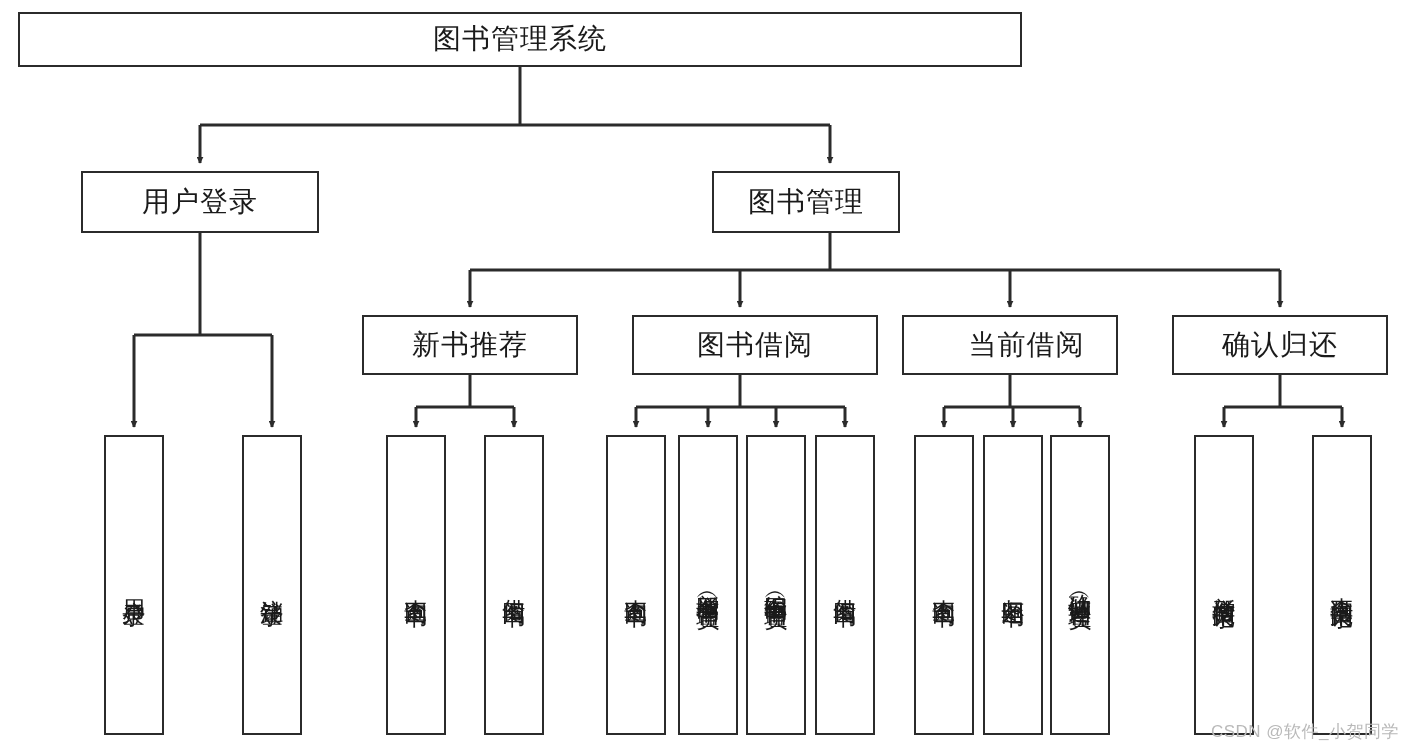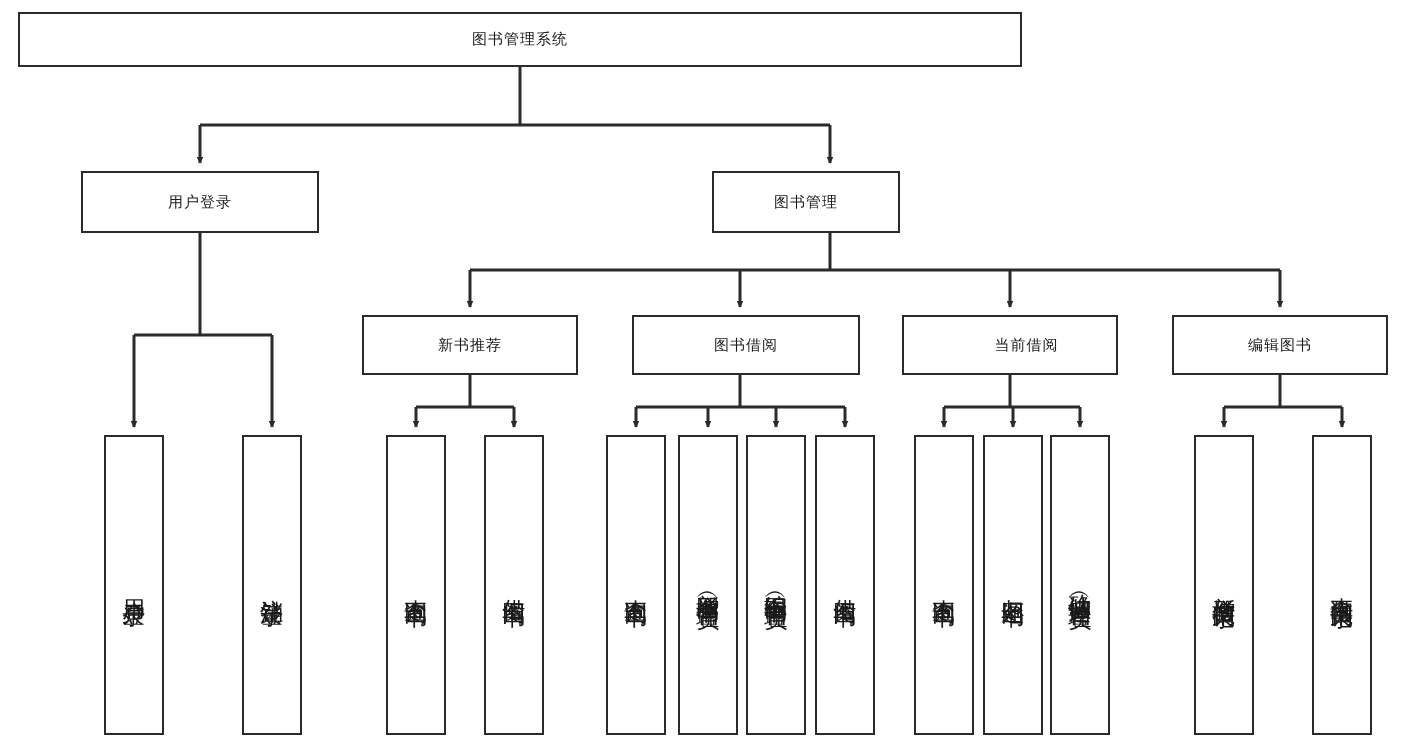--- a/index.html
+++ b/index.html
@@ -36,21 +36,21 @@
     align-items: center;
     justify-content: center;
     color: #1a1a1a;
   }
   .node-label {
     display: block;
     text-align: center;
     color: #1a1a1a;
   }
   .node.horizontal .node-label {
-    font-size: 15px;
+    font-size: 28px;
     line-height: 1.1;
     letter-spacing: 1px;
     white-space: nowrap;
   }
   .node.vertical {
     align-items: center;
     justify-content: center;
   }
   .node.vertical .node-label {
     writing-mode: vertical-rl;
@@ -136,28 +136,28 @@
   <div class="node horizontal" style="left: 81px; top: 171px; width: 238px; height: 62px;">
     <span class="node-label">用户登录</span>
   </div>
   <div class="node horizontal" style="left: 712px; top: 171px; width: 188px; height: 62px;">
     <span class="node-label">图书管理</span>
   </div>
 
   <div class="node horizontal" style="left: 362px; top: 315px; width: 216px; height: 60px;">
     <span class="node-label">新书推荐</span>
   </div>
-  <div class="node horizontal" style="left: 632px; top: 315px; width: 228px; height: 60px;">
+  <div class="node horizontal" style="left: 632px; top: 315px; width: 246px; height: 60px;">
     <span class="node-label">图书借阅</span>
   </div>
   <div class="node horizontal" style="left: 902px; top: 315px; width: 216px; height: 60px; padding-left: 33px;">
     <span class="node-label">当前借阅</span>
   </div>
   <div class="node horizontal" style="left: 1172px; top: 315px; width: 216px; height: 60px;">
-    <span class="node-label">编辑图书</span>
+    <span class="node-label">确认归还</span>
   </div>
 
   <div class="node vertical" style="left: 104px; top: 435px; width: 60px; height: 300px;">
     <span class="node-label">用户登录</span>
   </div>
   <div class="node vertical" style="left: 242px; top: 435px; width: 60px; height: 300px;">
     <span class="node-label">注销登录</span>
   </div>
   <div class="node vertical" style="left: 386px; top: 435px; width: 60px; height: 300px;">
     <span class="node-label">查询图书</span>
@@ -186,14 +186,15 @@
   <div class="node vertical" style="left: 1050px; top: 435px; width: 60px; height: 300px;">
     <span class="node-label">确认归还（管理员）</span>
   </div>
   <div class="node vertical" style="left: 1194px; top: 435px; width: 60px; height: 300px;">
     <span class="node-label">新增借阅记录</span>
   </div>
   <div class="node vertical" style="left: 1312px; top: 435px; width: 60px; height: 300px;">
     <span class="node-label">查询借阅记录</span>
   </div>
 
+  <div id="watermark">CSDN @软件_小贺同学</div>
 
 </div>
 
 </body></html>

